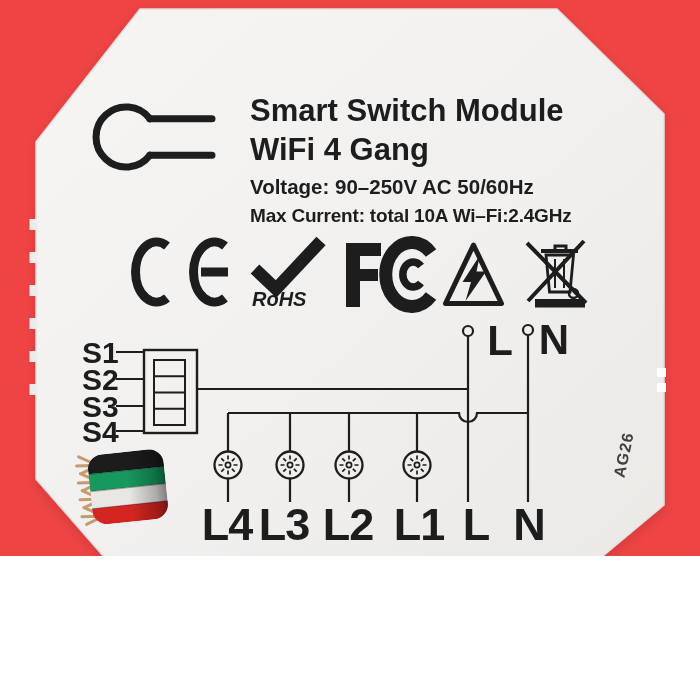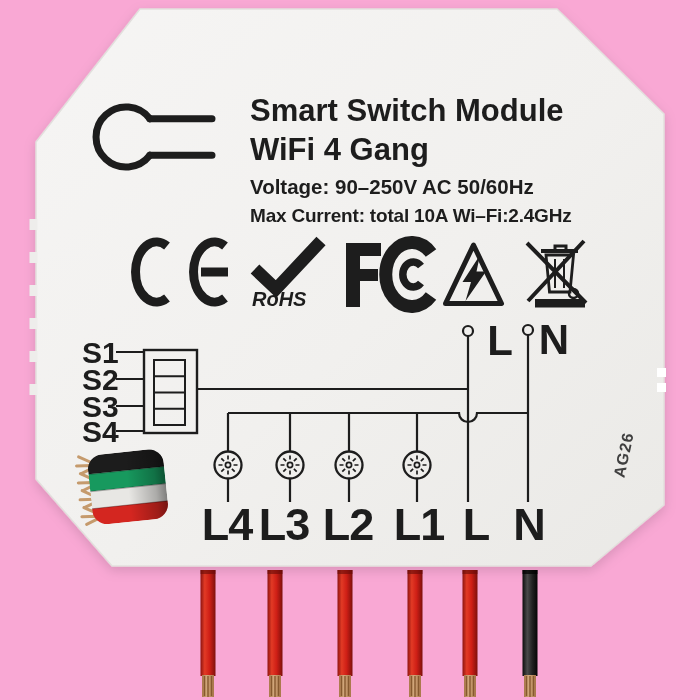--- a/index.html
+++ b/index.html
@@ -1,16 +1,16 @@
 <!DOCTYPE html>
 <html><head>
 <meta charset="utf-8">
 <style>
   html,body{margin:0;padding:0;background:#ffffff;}
-  .stage{position:relative;width:700px;height:700px;background:#f9a8d4;overflow:hidden;
+  .stage{position:relative;width:700px;height:556px;background:#ef4444;overflow:hidden;
          font-family:"Liberation Sans",sans-serif;}
   svg text{font-family:"Liberation Sans","DejaVu Sans",sans-serif;fill:#1d1d1d;}
   .t-title{font-size:31px;font-weight:700;}
   .t-spec1{font-size:20.5px;font-weight:700;}
   .t-spec2{font-size:19px;font-weight:700;letter-spacing:-0.2px;}
   .t-big{font-size:45px;font-weight:700;letter-spacing:-1px;}
   .t-top{font-size:42px;font-weight:700;}
   .t-s{font-size:30px;font-weight:700;}
   .t-rohs{font-size:20px;font-weight:700;font-style:italic;}
   .t-model{font-size:16px;font-weight:600;fill:#3f3f3f;letter-spacing:1px;}

